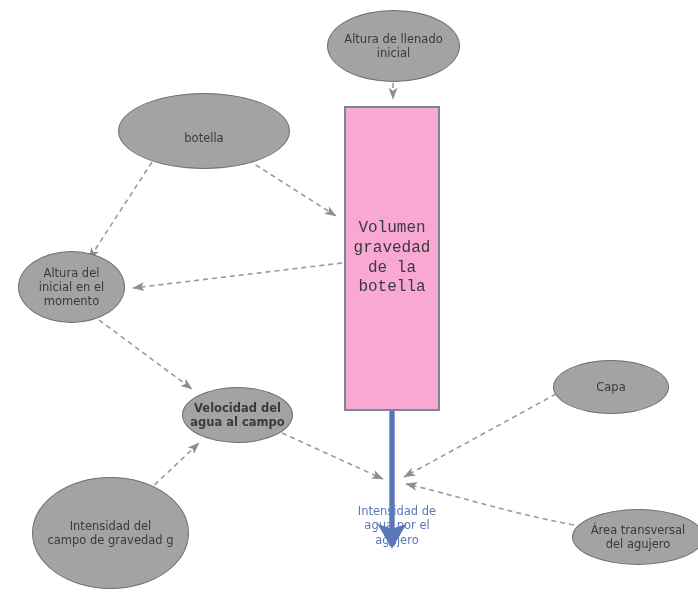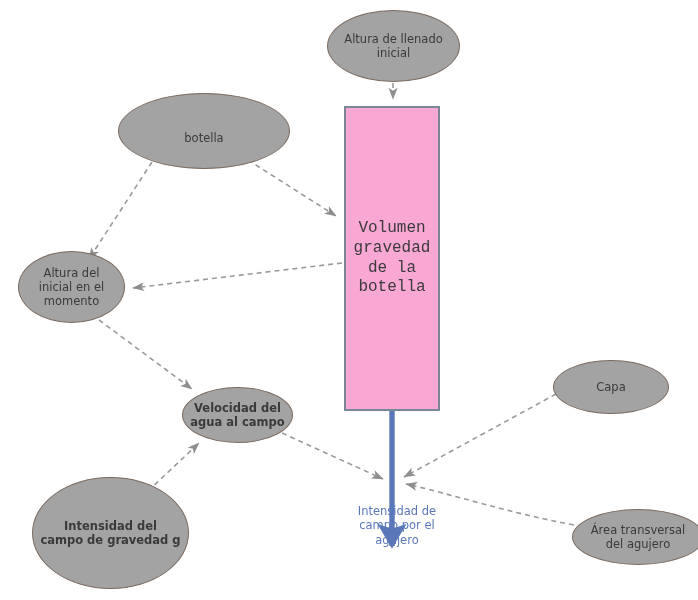--- a/index.html
+++ b/index.html
@@ -123,21 +123,21 @@
     </span>
   </div>
 
   <div class="node ellipse" style="left:182px; top:387px; width:111px; height:56px;font-weight:bold;">
     <span class="label">
       <span>Velocidad del</span><br>
       <span>agua al campo</span>
     </span>
   </div>
 
-  <div class="node ellipse" style="left:32px; top:477px; width:157px; height:112px;font-weight:bold;">
+  <div class="node ellipse" style="left:32px; top:477px; width:157px; height:112px;">
     <span class="label">
       <span>Intensidad del</span><br>
       <span>campo de gravedad g</span>
     </span>
   </div>
 
   <div class="node ellipse" style="left:553px; top:360px; width:116px; height:54px;align-items:center;">
     <span class="label">
       <span>Capa</span>
     </span>
@@ -145,17 +145,17 @@
 
   <div class="node ellipse" style="left:572px; top:509px; width:132px; height:56px;">
     <span class="label">
       <span>Área transversal</span><br>
       <span>del agujero</span>
     </span>
   </div>
 
   <div class="flow-label" style="left:337px; top:456px;margin-top:48px;">
     <span>Intensidad de</span><br>
-    <span>campo por el</span><br>
+    <span>agua por el</span><br>
     <span>agujero</span>
   </div>
 
 </div>
 
 </body></html>

